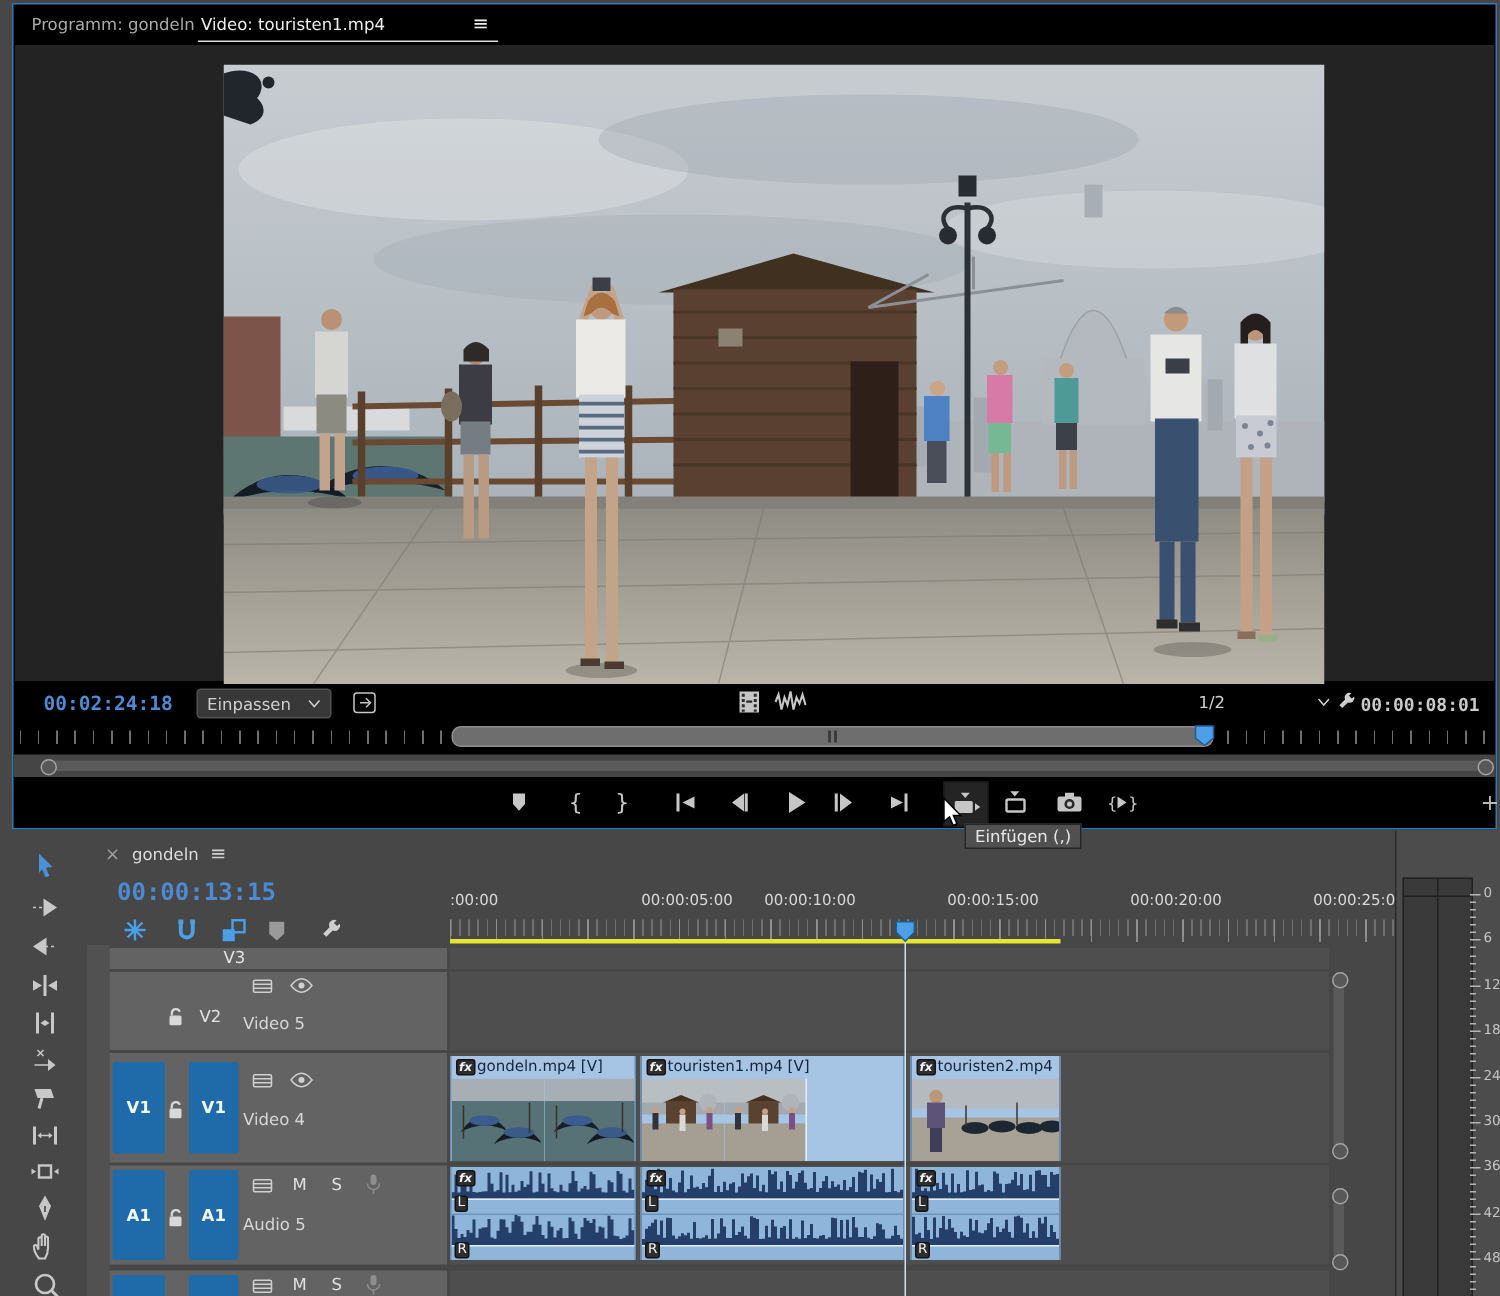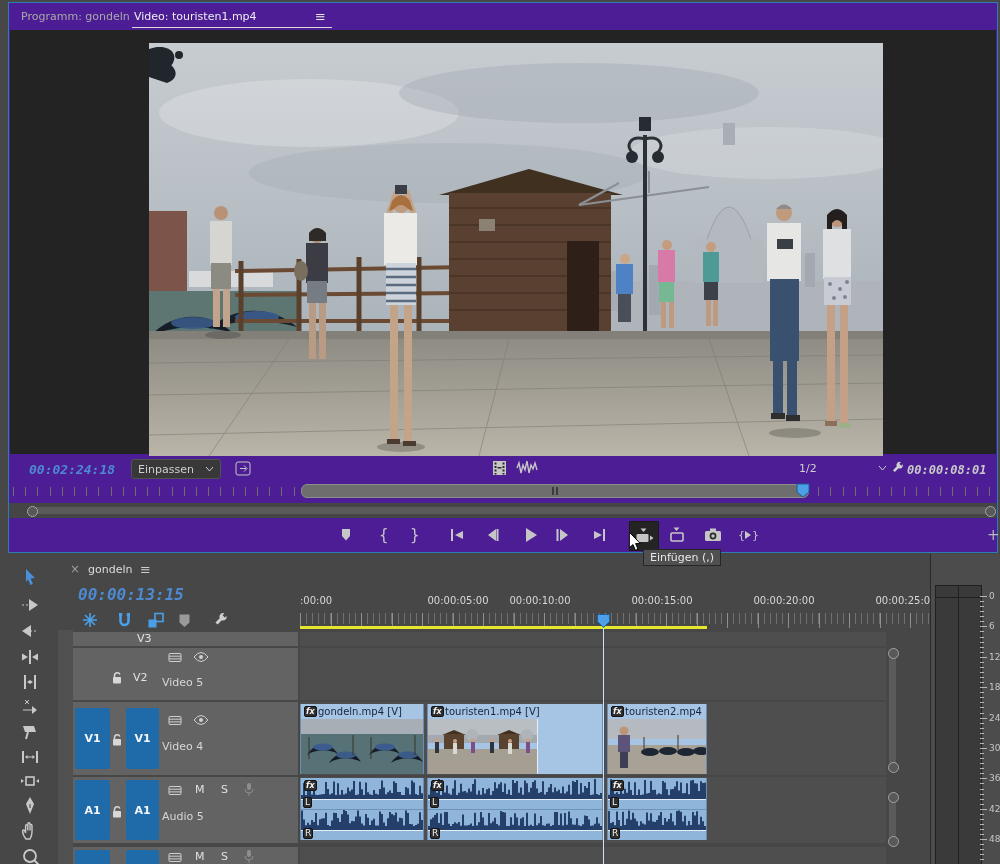--- a/index.html
+++ b/index.html
@@ -1,26 +1,26 @@
 <!DOCTYPE html>
 <html><head>
 <meta charset="utf-8">
 <style>
   html,body{margin:0;padding:0;background:#303030;}
   #root{position:relative;width:1000px;height:864px;overflow:hidden;background:#474747;
         font-family:"DejaVu Sans","Liberation Sans",sans-serif;font-size:11px;color:#d8d8d8;}
   .abs{position:absolute;}
-  .mono{font-family:"DejaVu Sans Mono","Liberation Mono",monospace;font-style:italic;}
+  .mono{font-family:"DejaVu Sans Mono","Liberation Mono",monospace;}
   .tcblue{color:#4e8ad2;font-weight:bold;}
   .row{display:flex;align-items:center;}
   .iconbtn{display:flex;align-items:center;justify-content:center;}
   .iconbtn svg{display:block;}
   .pressed{background:#242424;border:1px solid #1b1b1b;}
   
-  #src-panel{left:8px;top:2px;width:988px;height:549px;background:#4c1d95;border:1px solid #2e7cb5;}
+  #src-panel{left:8px;top:2px;width:988px;height:549px;background:#000000;border:1px solid #2e7cb5;}
   .tab{font-size:11px;}
   .tab-inactive{color:#a9a9a9;}
   .tab-active{color:#ededed;}
   .underline{height:1px;background:#dcdcdc;}
   #viewer{left:1px;top:27px;width:986px;height:424px;background:#232323;}
   .dd{background:#383838;border:1px solid #525252;border-radius:3px;color:#cfcfcf;
       display:flex;align-items:center;justify-content:space-between;padding:0 6px;height:18px;}
   .ticks-h{background:repeating-linear-gradient(to right,#6e6e6e 0 1px,transparent 1px 12.2px);}
   .ticks-tl{background:repeating-linear-gradient(to right,#818181 0 1px,transparent 1px 6.1px);}
   .ticks-tl2{background:repeating-linear-gradient(to right,#9a9a9a 0 1px,transparent 1px 30.5px);}
@@ -468,21 +468,21 @@
   <div class="abs iconbtn" style="left:210px;top:610px;width:20px;height:20px;">
     <svg width="18" height="18" viewBox="0 0 22 22">
       <path d="M19 6a4.4 4.4 0 0 1-5.8 5.4L8 16.6 5.4 14l5.2-5.2A4.4 4.4 0 0 1 16.4 3l-2.2 2.2 2.6 2.6z" fill="#cfcfcf"></path>
     </svg>
   </div>
 
   <div class="abs" style="left:58px;top:630px;width:15px;height:234px;background:#515151;"></div>
   <div id="trackhdrs">
 
     <div class="abs hdr-row" style="left:73px;top:632px;width:225px;height:14px;">
-      <span class="abs" style="left:64px;top:0;color:#e2e2e2;text-align:center;">V3</span>
+      <span class="abs" style="left:76px;top:0;color:#e2e2e2;text-align:center;">V3</span>
     </div>
 
     <div class="abs hdr-row" style="left:73px;top:648px;width:225px;height:52px;">
       <span class="abs iconbtn" style="left:95px;top:3px;">
         <svg width="14" height="13" viewBox="0 0 14 13">
             <rect x="1" y="2.5" width="12" height="8" rx="1" fill="none" stroke="#d0d0d0"></rect>
             <line x1="1" y1="5.2" x2="13" y2="5.2" stroke="#d0d0d0"></line>
             <line x1="1" y1="7.9" x2="13" y2="7.9" stroke="#d0d0d0"></line>
           </svg>
       </span>

